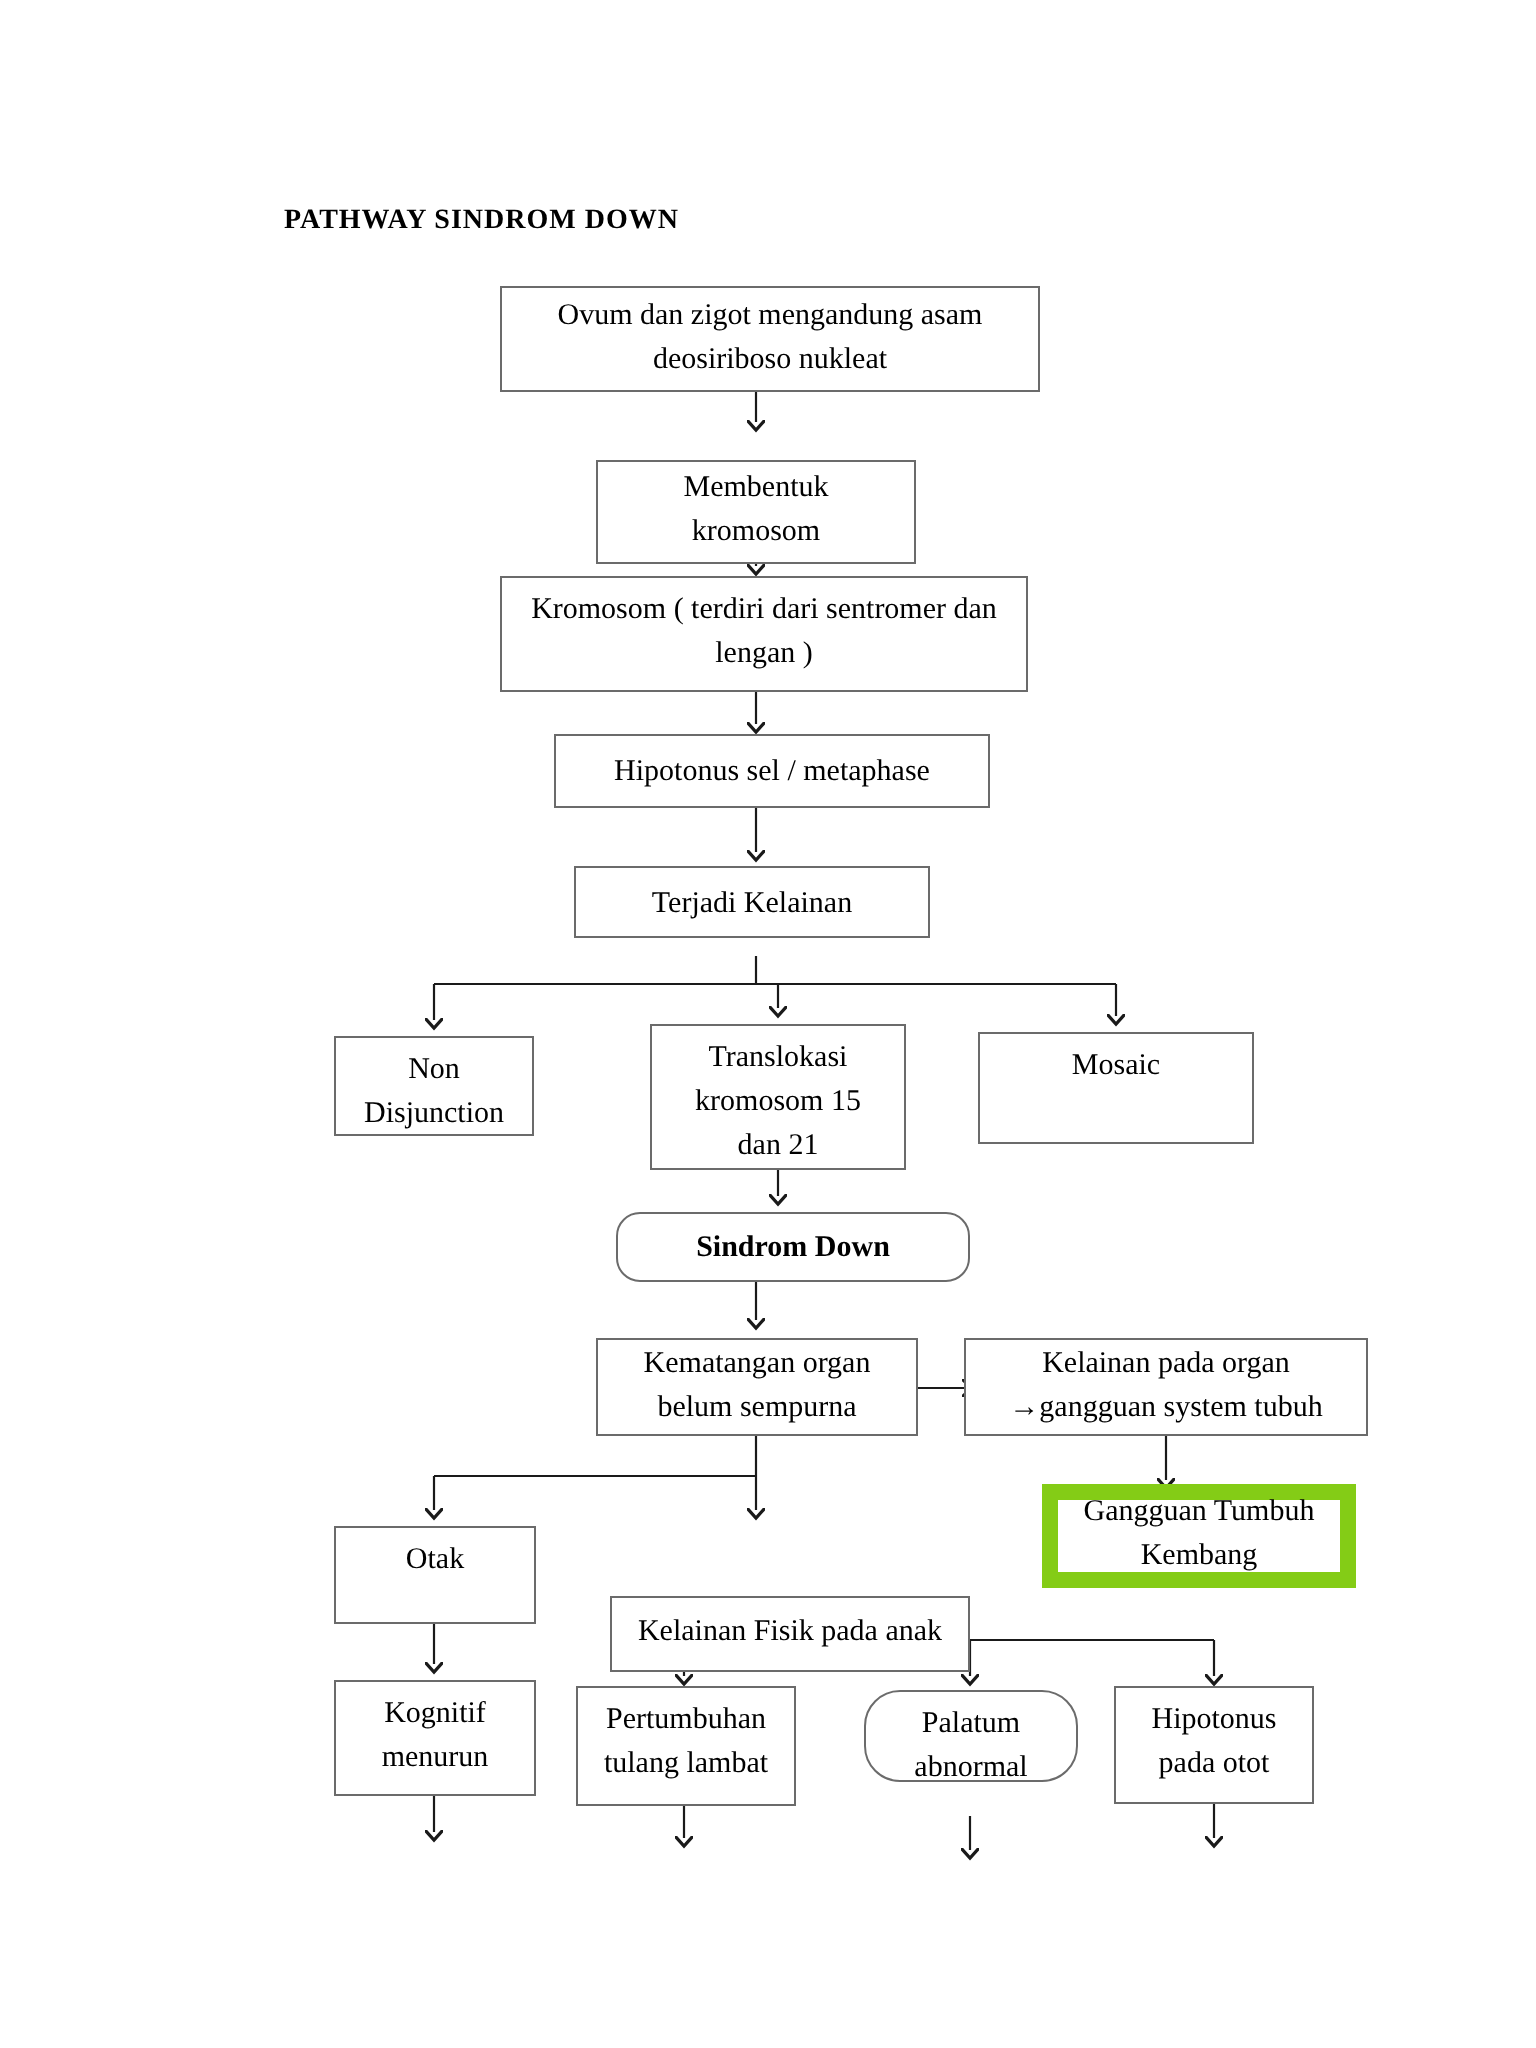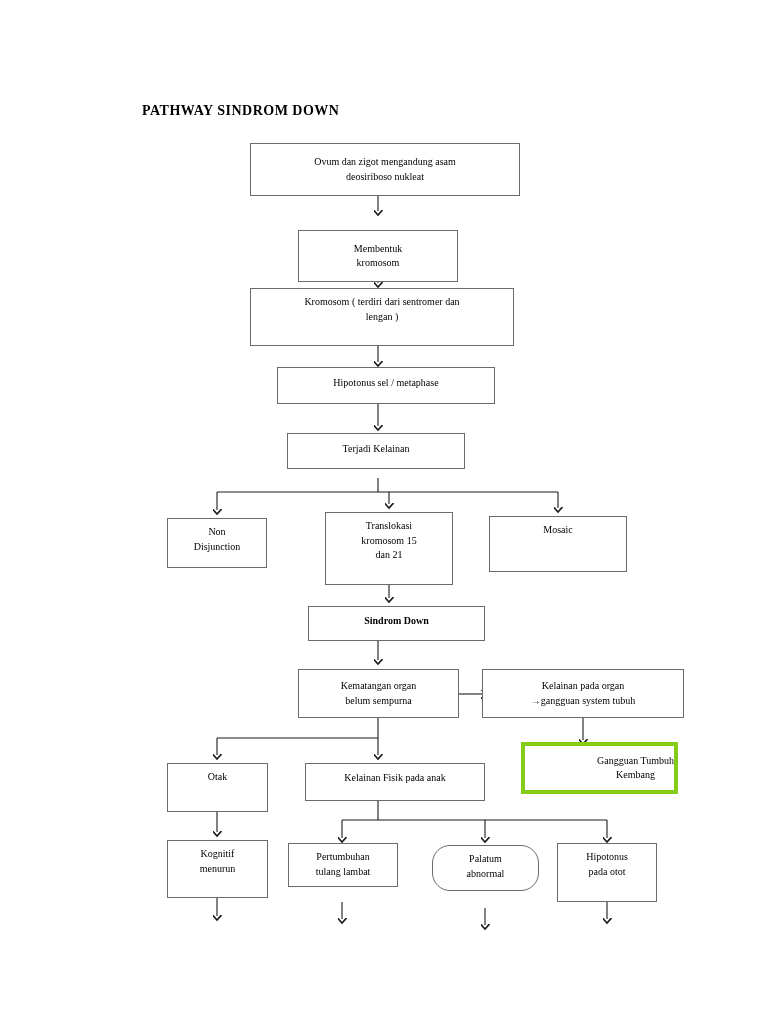--- a/index.html
+++ b/index.html
@@ -39,38 +39,37 @@
     letter-spacing: 0.5px;
     font-family: "Liberation Serif", "DejaVu Serif", serif;
     white-space: nowrap;
   }
   .node {
     position: absolute;
     box-sizing: border-box;
     border: 1px solid #808080;
     background: #ffffff;
     text-align: center;
-    font-size: 10px;
+    font-size: 15px;
     line-height: 1.45;
     padding-top: 5px;
     font-family: "Liberation Serif", "DejaVu Serif", serif;
   }
   .node.center-v {
     display: flex;
     flex-direction: column;
     justify-content: center;
     align-items: center;
     padding-top: 0;
   }
   .node.bold {
     font-weight: bold;
   }
   .node.thick {
-    border: 4px solid #84cc16;
-    align-items: flex-end;
+    border: 8px solid #84cc16;
   }
   .node.dark {
     border: 1px solid #6b6b6b;
   }
   .node-text {
     display: block;
     white-space: pre-line;
   }
 </style>
 </head>
@@ -161,21 +160,21 @@
   <div class="node dark" style="left:325px; top:512px; width:128px; height:73px; padding-top:6px;">
     <span class="node-text">Translokasi
 kromosom 15
 dan 21</span>
   </div>
 
   <div class="node dark" style="left:489px; top:516px; width:138px; height:56px; padding-top:6px;">
     <span class="node-text">Mosaic</span>
   </div>
 
-  <div class="node dark bold" style="left:308px; top:606px; width:177px; height:35px; padding-top:7px;">
+  <div class="node dark bold" style="left:308px; top:606px; width:177px; height:35px; padding-top:7px;border-radius:12px;">
     <span class="node-text">Sindrom Down</span>
   </div>
 
   <div class="node dark center-v" style="left:298px; top:669px; width:161px; height:49px;">
     <span class="node-text">Kematangan organ
 belum sempurna</span>
   </div>
 
   <div class="node dark center-v" style="left:482px; top:669px; width:202px; height:49px;">
     <span class="node-text">Kelainan pada organ
@@ -184,30 +183,30 @@
 
   <div class="node thick center-v" style="left:521px; top:742px; width:157px; height:52px;">
     <span class="node-text">Gangguan Tumbuh
 Kembang</span>
   </div>
 
   <div class="node dark" style="left:167px; top:763px; width:101px; height:49px; padding-top:6px;">
     <span class="node-text">Otak</span>
   </div>
 
-  <div class="node dark" style="left:305px; top:763px; width:180px; height:38px; padding-top:7px;">
+  <div class="node dark" style="left:305px; top:798px; width:180px; height:38px; padding-top:7px;">
     <span class="node-text">Kelainan Fisik pada anak</span>
   </div>
 
   <div class="node dark" style="left:167px; top:840px; width:101px; height:58px; padding-top:6px;">
     <span class="node-text">Kognitif
 menurun</span>
   </div>
 
-  <div class="node dark" style="left:288px; top:843px; width:110px; height:44px; padding-top:6px;">
+  <div class="node dark" style="left:288px; top:843px; width:110px; height:60px; padding-top:6px;">
     <span class="node-text">Pertumbuhan
 tulang lambat</span>
   </div>
 
   <div class="node dark" style="left:432px; top:845px; width:107px; height:46px; padding-top:6px;border-radius:18px;">
     <span class="node-text">Palatum
 abnormal</span>
   </div>
 
   <div class="node dark" style="left:557px; top:843px; width:100px; height:59px; padding-top:6px;">

